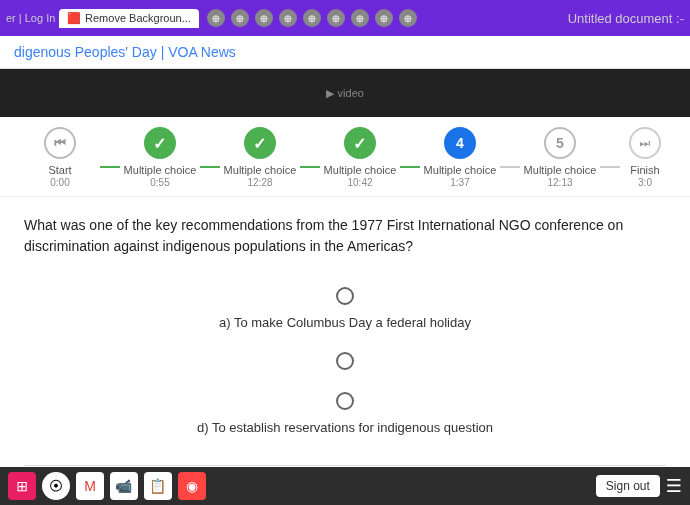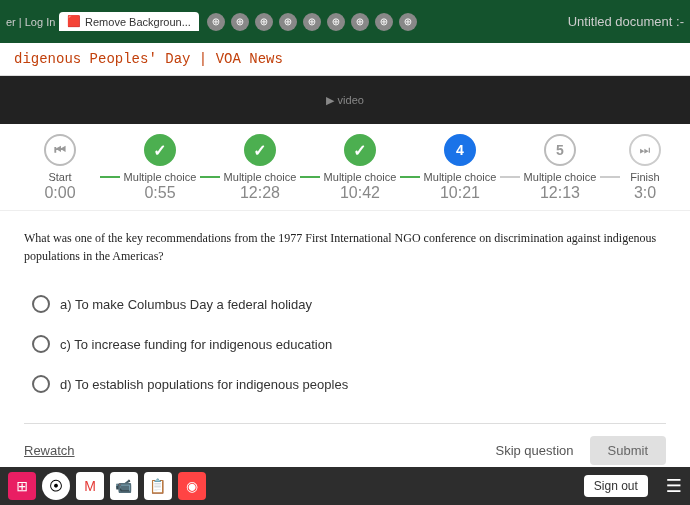--- a/index.html
+++ b/index.html
@@ -7,22 +7,22 @@
       font-family: Arial, sans-serif;
       background: #f1f3f4;
       width: 690px;
       height: 505px;
       overflow: hidden;
       font-size: 13px;
     }
 
     
     .browser-bar {
-      background: #14532d;
-      height: 43px;
+      background: #6d28d9;
+      height: 36px;
       display: flex;
       align-items: center;
       padding: 0 6px;
       gap: 4px;
     }
     .browser-bar-text {
       color: #ccc;
       font-size: 11px;
     }
     .tab-active {
@@ -57,22 +57,21 @@
       margin-left: auto;
     }
 
     
     .page-header {
       background: #fff;
       padding: 8px 14px;
       border-bottom: 1px solid #ddd;
       font-size: 14px;
       font-weight: 500;
-      color: #c2410c;
-      font-family: Liberation Mono, monospace;
+      color: #3b82f6;
     }
 
     
     .video-strip {
       background: #222;
       height: 48px;
       display: flex;
       align-items: center;
       justify-content: center;
     }
@@ -137,52 +136,52 @@
       border-color: #bbb;
       color: #999;
     }
     .step-label {
       font-size: 11px;
       color: #555;
       text-align: left;
       line-height: 1.3;
     }
     .step-time {
-      font-size: 16px;
+      font-size: 10px;
       color: #888;
       text-align: left;
     }
 
     
     .question-area {
       padding: 18px 24px 10px 24px;
     }
     .question-text {
-      font-size: 12px;
+      font-size: 14px;
       color: #222;
       line-height: 1.5;
       margin-bottom: 20px;
       font-weight: 400;
-      font-family: Liberation Serif, serif;
     }
 
     
     .choice-list {
       list-style: none;
       display: flex;
       flex-direction: column;
       gap: 2px;
     }
     .choice-item {
       display: flex;
       align-items: center;
       gap: 10px;
       padding: 10px 8px;
       cursor: pointer;
       border-radius: 4px;
+      flex-direction: column;
     }
     .radio-circle {
       width: 18px;
       height: 18px;
       border-radius: 50%;
       border: 2px solid #666;
       flex-shrink: 0;
       display: flex;
       align-items: center;
       justify-content: center;
@@ -255,21 +254,21 @@
       display: flex;
       align-items: center;
       justify-content: center;
       font-size: 16px;
       cursor: pointer;
     }
     .taskbar-right {
       margin-left: auto;
       display: flex;
       align-items: center;
-      gap: 18px;
+      gap: 6px;
     }
     .sign-out-btn {
       background: #fff;
       color: #333;
       border: none;
       border-radius: 4px;
       padding: 4px 10px;
       font-size: 12px;
       cursor: pointer;
     }
@@ -379,21 +378,21 @@
         </div>
         <div class="step-label">Multiple choice</div>
         <div class="step-time">10:42</div>
       </div>
 
       <div class="step-connector done"></div>
 
       <div class="step">
         <div class="step-circle active">4</div>
         <div class="step-label">Multiple choice</div>
-        <div class="step-time">10:21</div>
+        <div class="step-time">1:37</div>
       </div>
 
       <div class="step-connector"></div>
 
       <div class="step">
         <div class="step-circle pending">5</div>
         <div class="step-label">Multiple choice</div>
         <div class="step-time">12:13</div>
       </div>
 
@@ -413,25 +412,24 @@
   <div class="question-area">
     <div class="question-text">What was one of the key recommendations from the 1977 First International NGO conference on discrimination against indigenous populations in the Americas?</div>
 
     <ul class="choice-list">
       <li class="choice-item">
         <div class="radio-circle"></div>
         <span class="choice-label">a) To make Columbus Day a federal holiday</span>
       </li>
       <li class="choice-item">
         <div class="radio-circle"></div>
-        <span class="choice-label">c) To increase funding for indigenous education</span>
       </li>
       <li class="choice-item">
         <div class="radio-circle"></div>
-        <span class="choice-label">d) To establish populations for indigenous peoples</span>
+        <span class="choice-label">d) To establish reservations for indigenous question</span>
       </li>
     </ul>
   </div>
 
   <hr class="bottom-divider">
 
   <div class="quiz-footer">
     <button class="rewatch-btn">Rewatch</button>
     <div class="footer-right">
       <span class="skip-link">Skip question</span>

